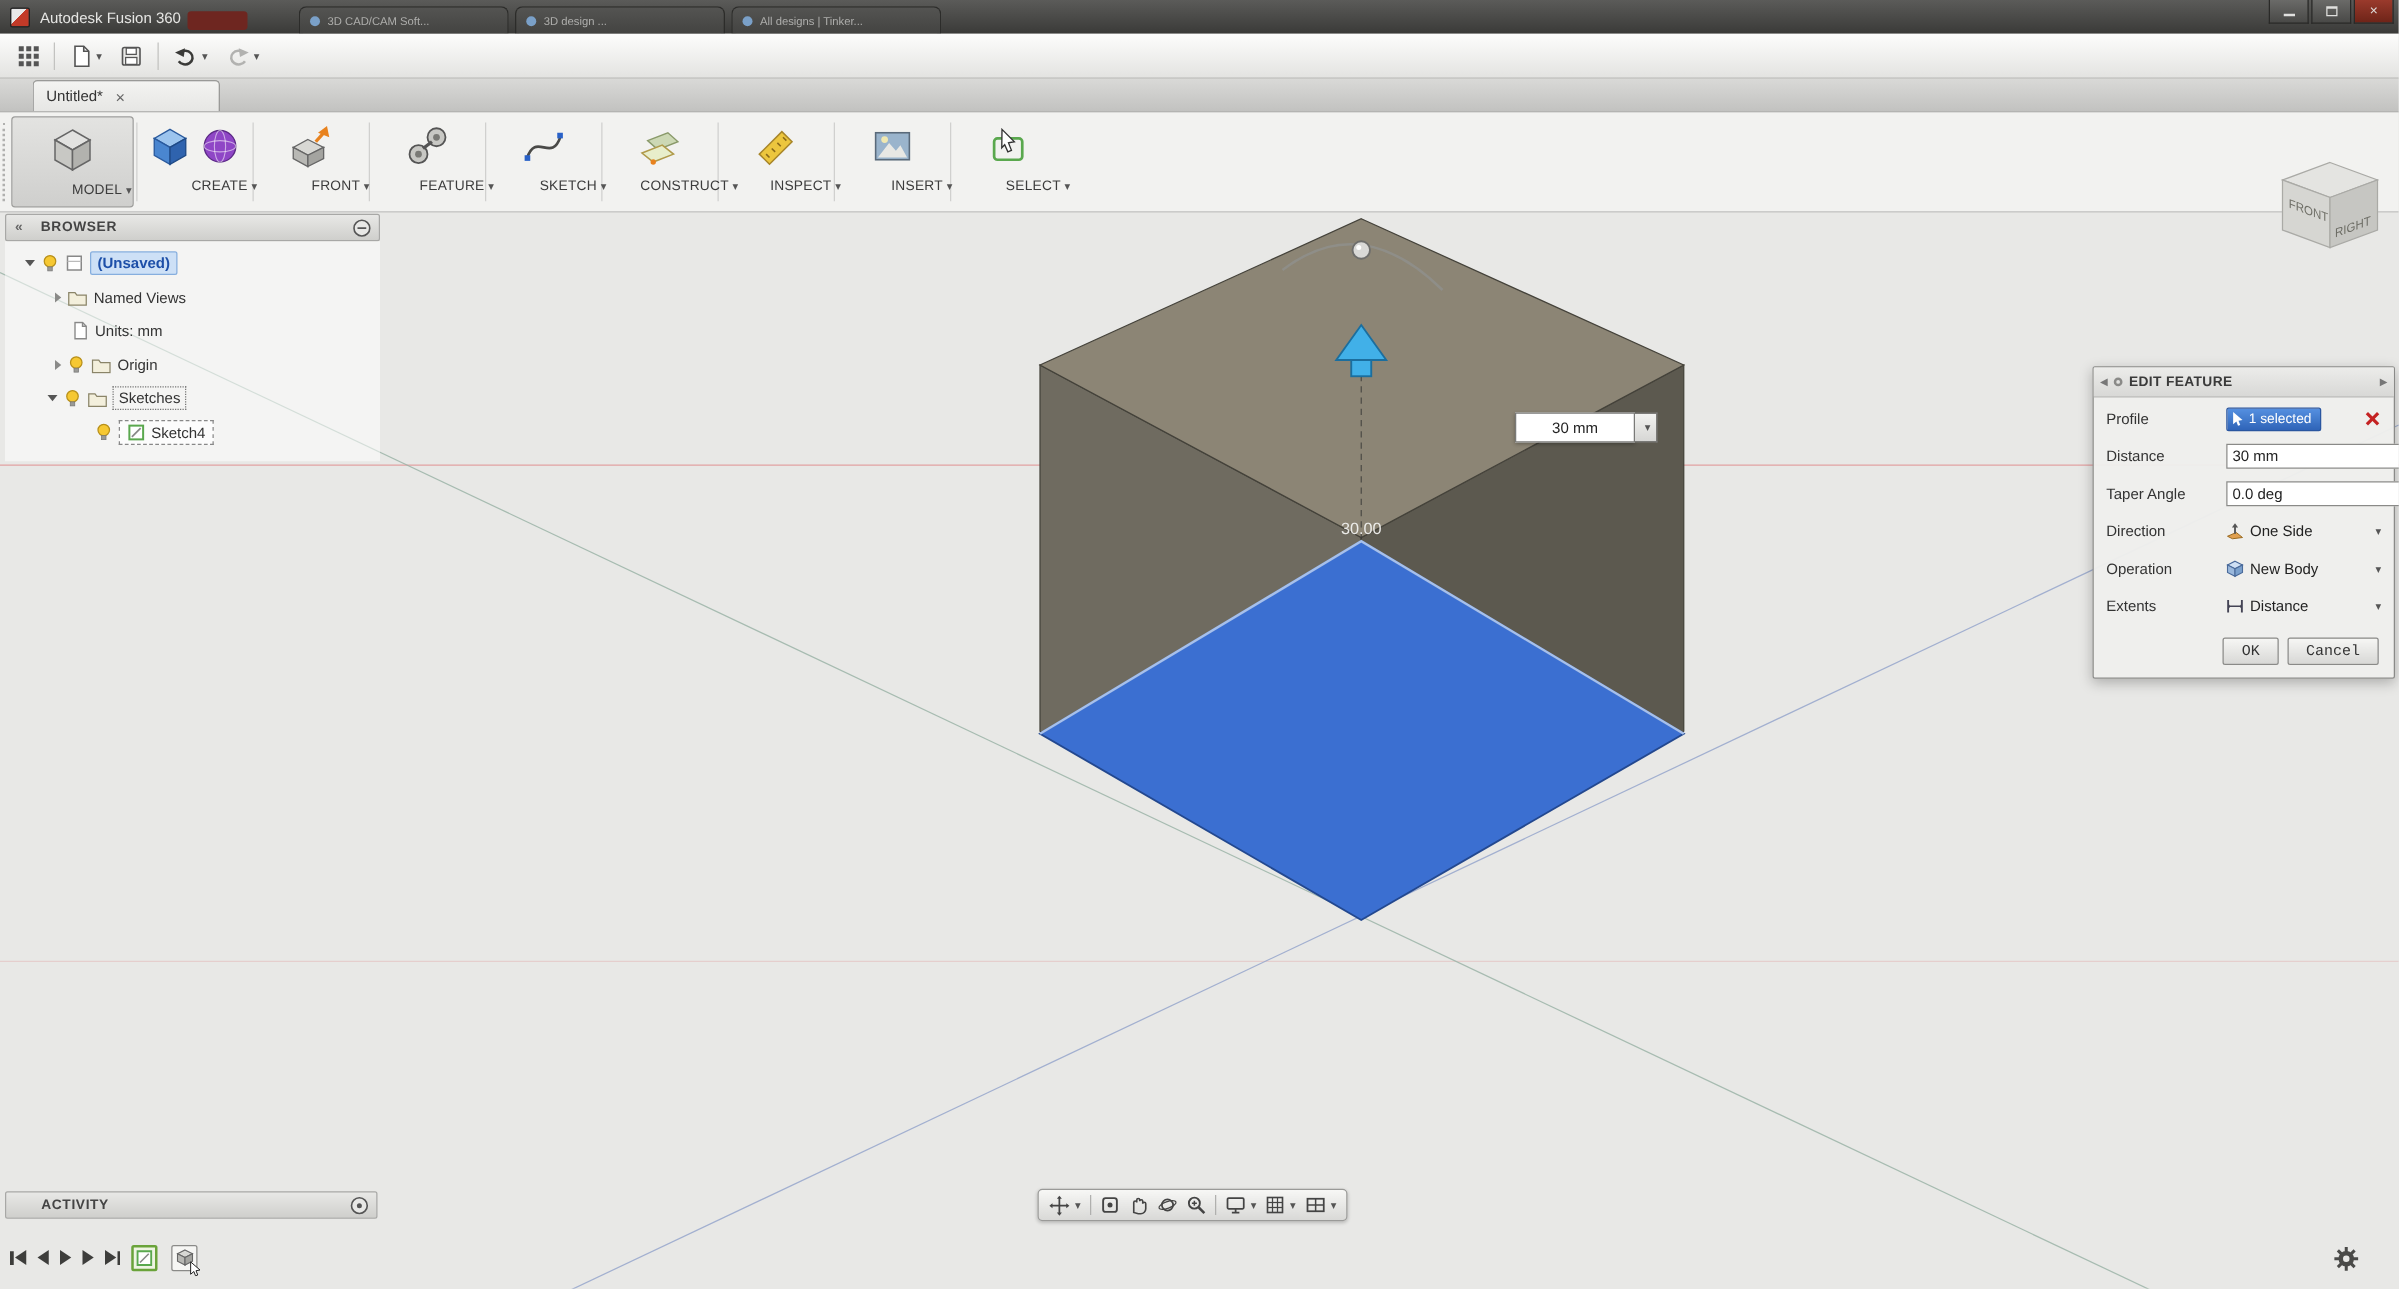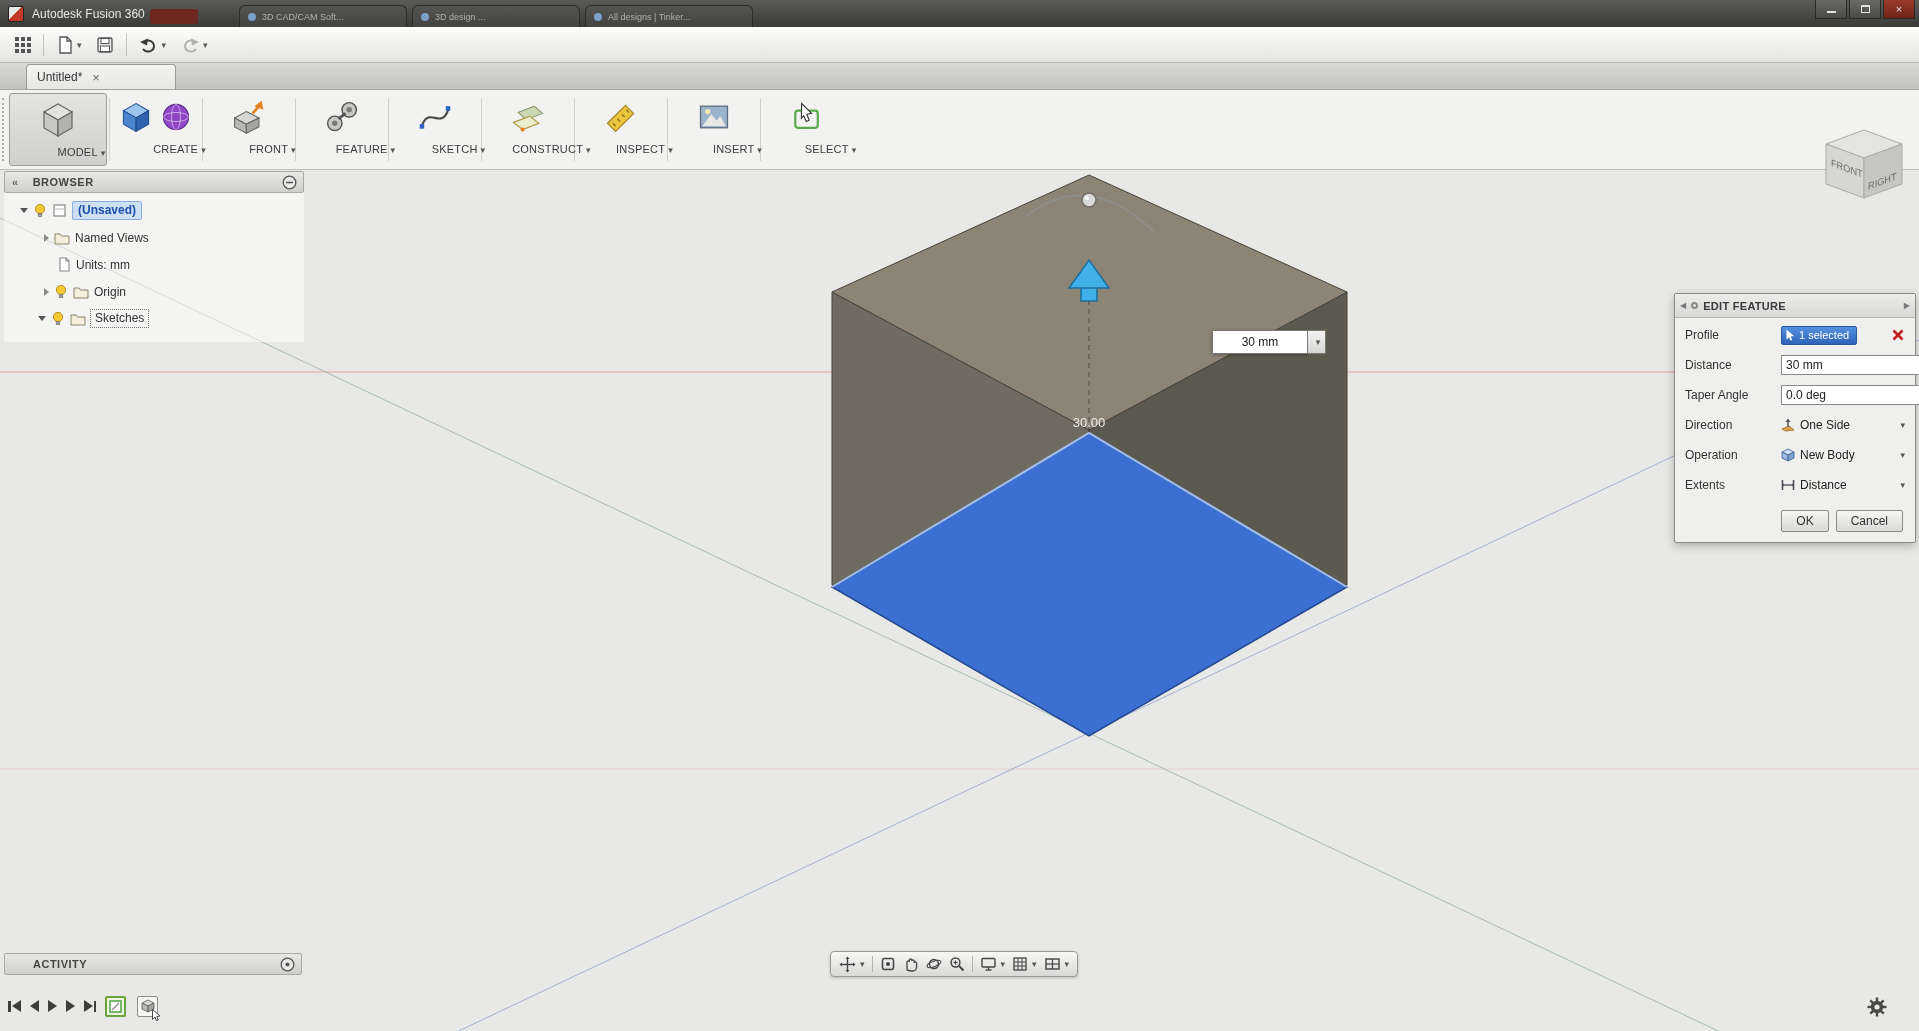--- a/index.html
+++ b/index.html
@@ -75,21 +75,21 @@
   .dialog-title { font-size:11px; font-weight:bold; color:#3a3a3a; letter-spacing:.3px; flex:1; }
   .dlg-row { height:26px; margin:4px 0; display:flex; align-items:center; padding:0 10px;gap:16px; }
   .dlg-label { width:80px; font-size:12px; color:#333; flex:none; }
   .dlg-ctrl { flex:1; display:flex; align-items:center; }
   .chip { background:linear-gradient(#5590e0,#2f64b8); border:1px solid #2a56a0; color:#fff; font-size:11px; border-radius:2px; height:19px; display:flex; align-items:center; gap:4px; padding:0 7px 0 4px;text-align:center; }
   .red-x { margin-left:auto; }
   .dlg-input { flex:1; height:20px; border:1px solid #8a8a88; background:#fff; font-size:12px; padding:0 4px; font-family:"Liberation Sans",sans-serif; color:#222; }
   .dd-flat { flex:1; display:flex; align-items:center; gap:5px; font-size:12px; color:#222; }
   .dd-flat .caret { margin-left:auto; }
   .dlg-buttons { display:flex; justify-content:flex-end; gap:7px; padding:8px 12px 10px; }
-  .btn { height:22px; padding:0 14px; font-size:12px; color:#333; background:linear-gradient(#f6f6f4,#d8d8d6); border:1px solid #8a8a88; border-radius:2px; font-family:Liberation Sans, sans-serif; }
+  .btn { height:22px; padding:0 14px; font-size:12px; color:#333; background:linear-gradient(#f6f6f4,#d8d8d6); border:1px solid #8a8a88; border-radius:2px; font-family:Liberation Mono, monospace; }
 
   
   .dim-box { position:absolute; left:1212px; top:330px; display:flex; z-index:9; }
   .dim-input { width:96px; height:24px; border:1px solid #7a7a78; background:#fff; font-size:12px; text-align:center; font-family:"Liberation Sans",sans-serif; color:#222; box-shadow:0 1px 3px rgba(0,0,0,.3); }
   .dim-caret { width:18px; height:24px; border:1px solid #7a7a78; border-left:none; background:linear-gradient(#f2f2f0,#d6d6d4); display:flex; align-items:center; justify-content:center; }
 
   
   .viewcube { position:absolute; left:1822px; top:128px; z-index:30; }
 
   
@@ -432,20 +432,33 @@
       <svg class="ticon" width="14" height="16" viewBox="0 0 14 16">
         <circle cx="7" cy="6" r="4.6" fill="#f6c832" stroke="#b8901a" stroke-width="1"></circle>
         <rect x="5.2" y="10.5" width="3.6" height="3.2" fill="#9a9a96" stroke="#777" stroke-width=".6"></rect>
       </svg>
       <svg class="ticon" width="16" height="14" viewBox="0 0 16 14">
         <path d="M1,3 h5 l1.5,2 H15 v8 H1 z" fill="#f3efdc" stroke="#8a8468" stroke-width="1"></path>
       </svg>
       <span class="focus-dotted">Sketches</span>
     </div>
 
+    <div class="tree-row" style="padding-left:72px">
+      <svg class="ticon" width="14" height="16" viewBox="0 0 14 16">
+        <circle cx="7" cy="6" r="4.6" fill="#f6c832" stroke="#b8901a" stroke-width="1"></circle>
+        <rect x="5.2" y="10.5" width="3.6" height="3.2" fill="#9a9a96" stroke="#777" stroke-width=".6"></rect>
+      </svg>
+      <span class="editing-box">
+        <svg class="ticon" width="14" height="14" viewBox="0 0 14 14">
+          <rect x="1.5" y="1.5" width="11" height="11" fill="#fff" stroke="#5aa84e" stroke-width="1.6"></rect>
+          <line x1="3.5" y1="10.5" x2="10.5" y2="3.5" stroke="#888" stroke-width="1.4"></line>
+        </svg>
+        <span>Sketch4</span>
+      </span>
+    </div>
 
   </div>
 </div>
 
 <div class="dialog">
   <div class="dialog-header">
     <span class="dlg-arrow">◀</span>
     <span class="dlg-dot"></span>
     <span class="dialog-title">EDIT FEATURE</span>
     <span class="dlg-arrow">▶</span>

